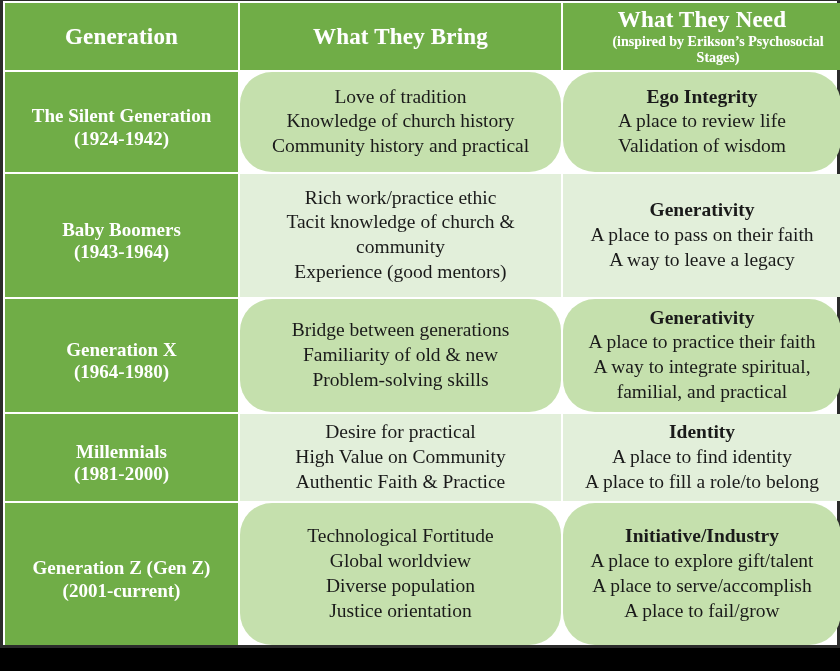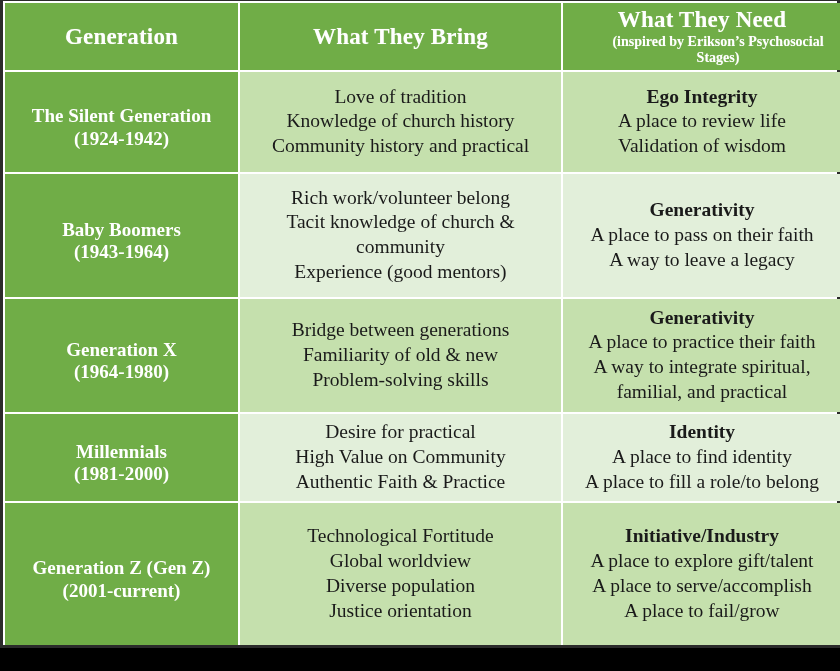--- a/index.html
+++ b/index.html
@@ -85,21 +85,21 @@
     line-height: 1.2;
   }
   td.gen-cell .gen-name { display: block; margin-top: 12px; }
   td.gen-cell .gen-years { display: block; }
 
   td.body-cell {
     color: #1a1a1a;
     font-size: 19.5px;
     line-height: 1.28;
   }
-  tr.shade-a td.body-cell { background: #c5e0ad; }
+  tr.shade-a td.body-cell { background: #c5e0ad; border-radius: 32px; }
   tr.shade-b td.body-cell { background: #e2efda; }
 
   td.body-cell .line { display: block; }
   td.body-cell .line.strong { font-weight: bold; }
 
   
   tr.r1 { height: 100px; }
   tr.r2 { height: 123px; }
   tr.r3 { height: 113px; }
   tr.r4 { height: 82px; font-family: Liberation Serif, serif; }
@@ -154,21 +154,21 @@
             <span class="line">A place to review life</span>
             <span class="line">Validation of wisdom</span>
           </td>
         </tr>
         <tr class="r2 shade-b">
           <td class="gen-cell">
             <span class="gen-name">Baby Boomers</span>
             <span class="gen-years">(1943-1964)</span>
           </td>
           <td class="body-cell">
-            <span class="line">Rich work/volunteer belong</span>
+            <span class="line">Rich work/practice ethic</span>
             <span class="line">Tacit knowledge of church &amp;</span>
             <span class="line">community</span>
             <span class="line">Experience (good mentors)</span>
           </td>
           <td class="body-cell">
             <span class="line strong">Generativity</span>
             <span class="line">A place to pass on their faith</span>
             <span class="line">A way to leave a legacy</span>
           </td>
         </tr>

